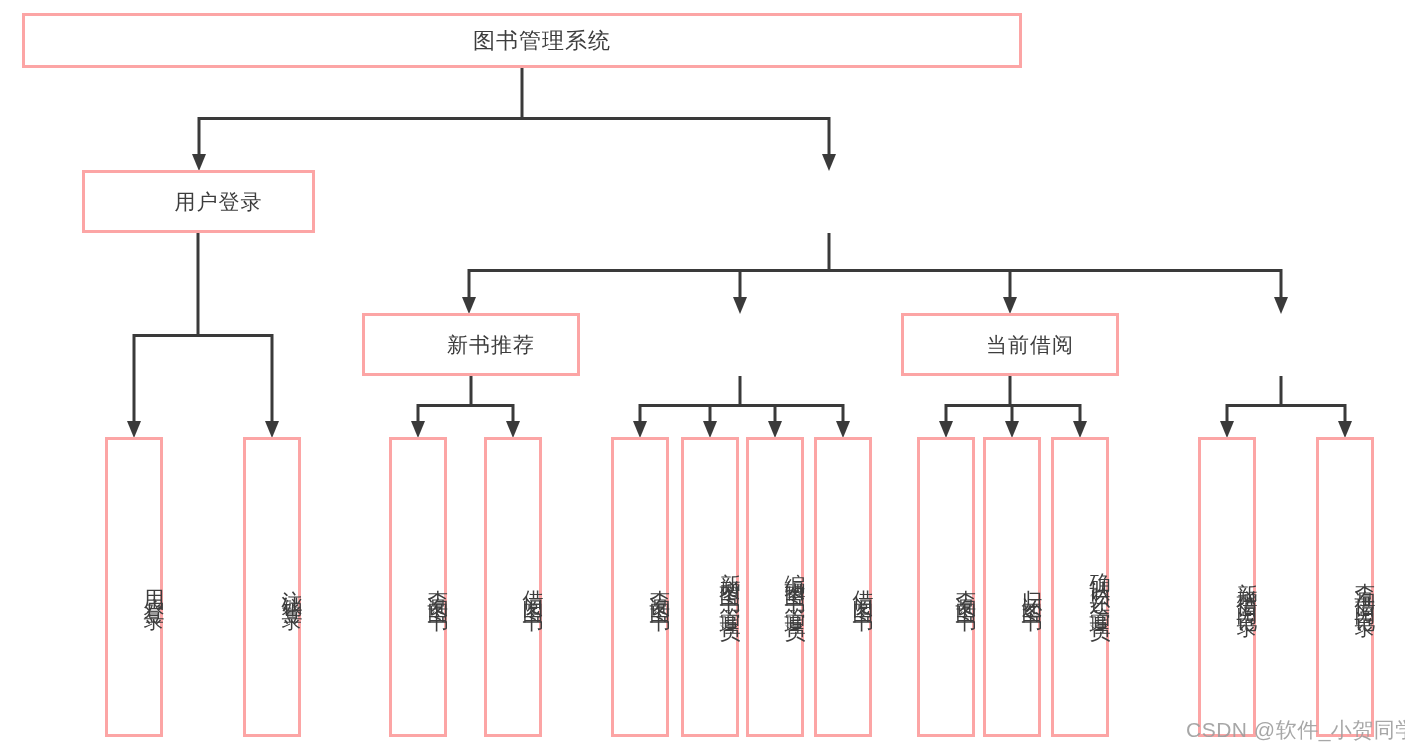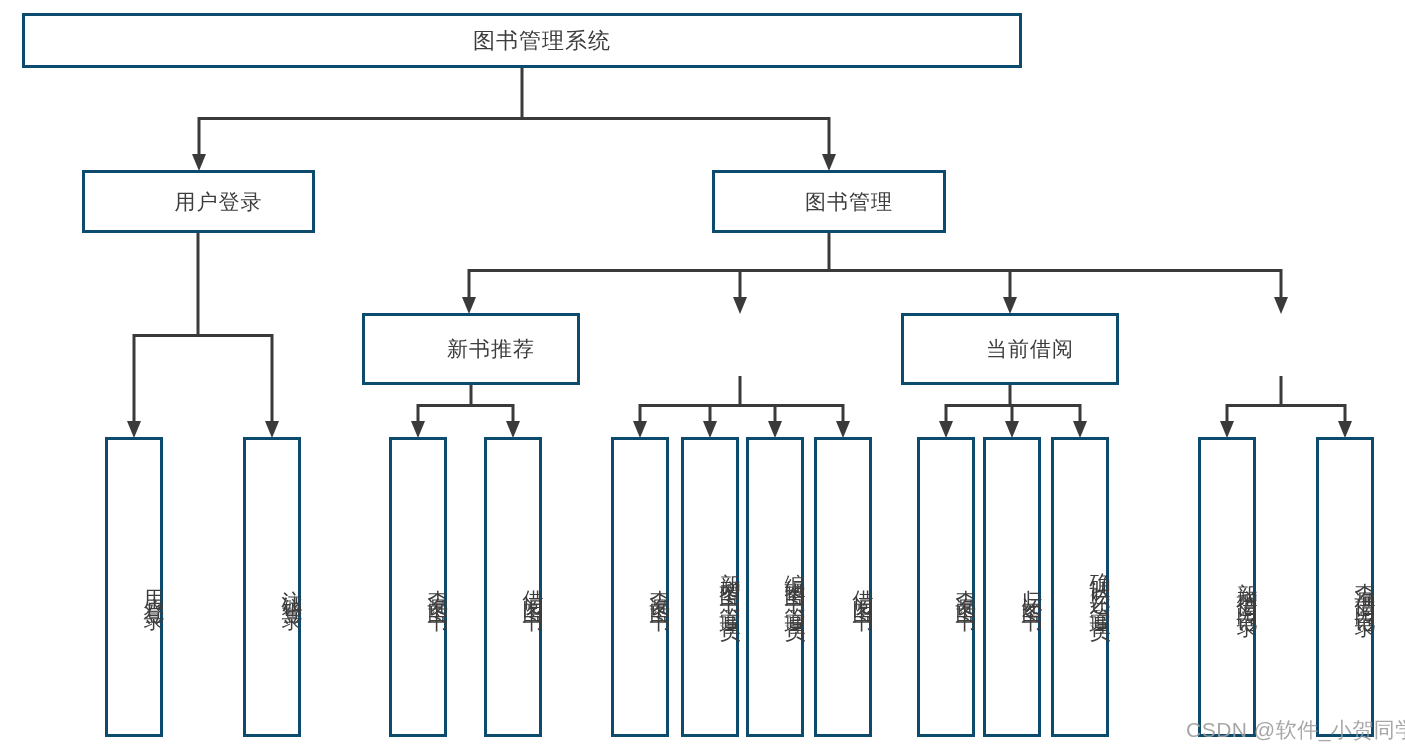--- a/index.html
+++ b/index.html
@@ -19,21 +19,21 @@
   #connectors {
     position: absolute;
     left: 0;
     top: 0;
     z-index: 1;
   }
   .node {
     position: absolute;
     box-sizing: border-box;
     background: #ffffff;
-    border: 3px solid #0c4a6e;
+    border: 3px solid #fca5a5;
     display: flex;
     align-items: center;
     justify-content: center;
     z-index: 2;
     font-size: 21px;
     letter-spacing: 1px;
     white-space: nowrap;
     padding-left: 40px;
   }
   .hbox { height: 63px; }
@@ -48,21 +48,21 @@
     height: 300px;
     writing-mode: vertical-rl;
     text-orientation: upright;
     letter-spacing: 7px;
     font-size: 21px;
   }
   
   .n-user-login { left: 82px;  top: 170px; width: 233px; }
   .n-book-mgmt  { left: 712px; top: 170px; width: 234px; }
   
-  .lvl3 { top: 313px; width: 218px; height: 72px; }
+  .lvl3 { top: 313px; width: 218px; height: 63px; }
   .n-new-book   { left: 362px; }
   .n-book-borrow{ left: 631px; }
   .n-cur-borrow { left: 901px; font-family: Liberation Mono, monospace; }
   .n-borrow-rec { left: 1172px; }
   
   .lf-login     { left: 105px; }
   .lf-logout    { left: 243px; }
   .lf-nb-query  { left: 389px; }
   .lf-nb-borrow { left: 484px; }
   .lf-bb-query  { left: 611px; }
@@ -139,21 +139,20 @@
       <polygon points="1005,421 1019,421 1012,438"></polygon>
       <polygon points="1073,421 1087,421 1080,438"></polygon>
       <polygon points="1220,421 1234,421 1227,438"></polygon>
       <polygon points="1338,421 1352,421 1345,438"></polygon>
     </g>
   </svg>
 
   <div class="node root-box">图书管理系统</div>
 
   <div class="node hbox n-user-login">用户登录</div>
-  <div class="node hbox n-book-mgmt">图书管理</div>
 
   <div class="node lvl3 n-new-book">新书推荐</div>
   <div class="node lvl3 n-cur-borrow">当前借阅</div>
 
   <div class="node vbox lf-login">用户登录</div>
   <div class="node vbox lf-logout">注销登录</div>
 
   <div class="node vbox lf-nb-query">查询图书</div>
   <div class="node vbox lf-nb-borrow">借阅图书</div>
 

